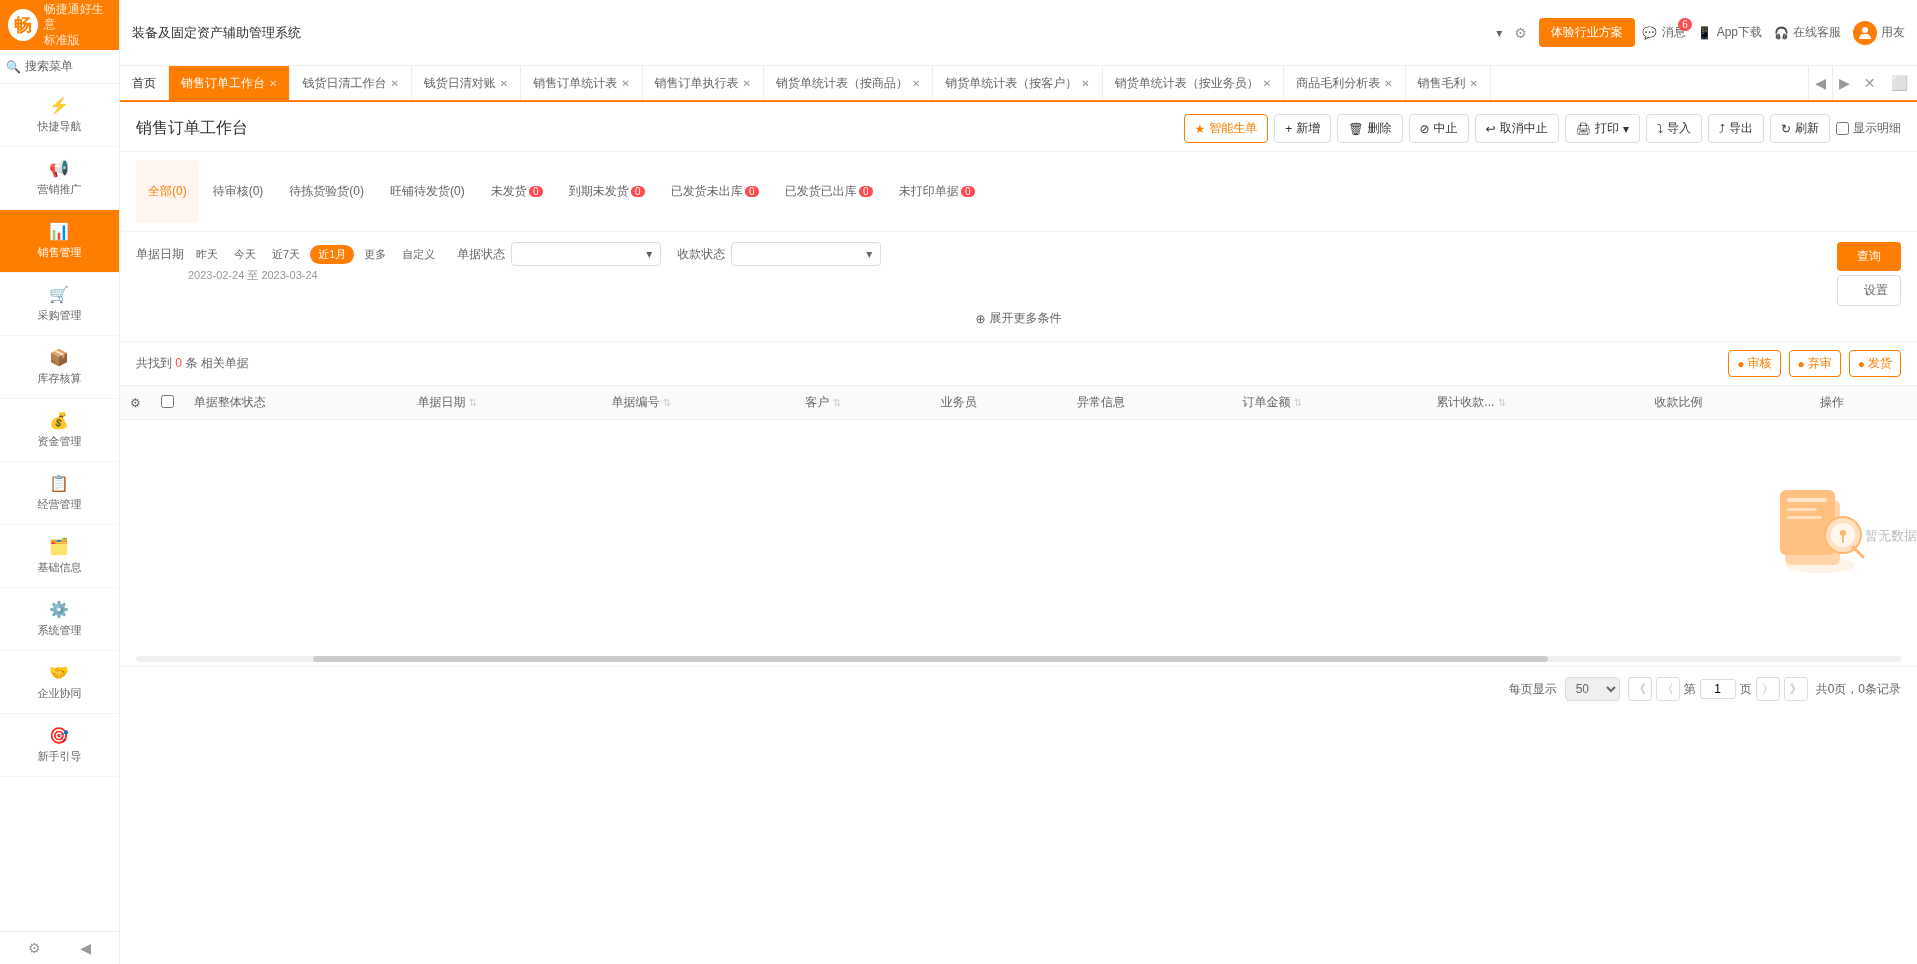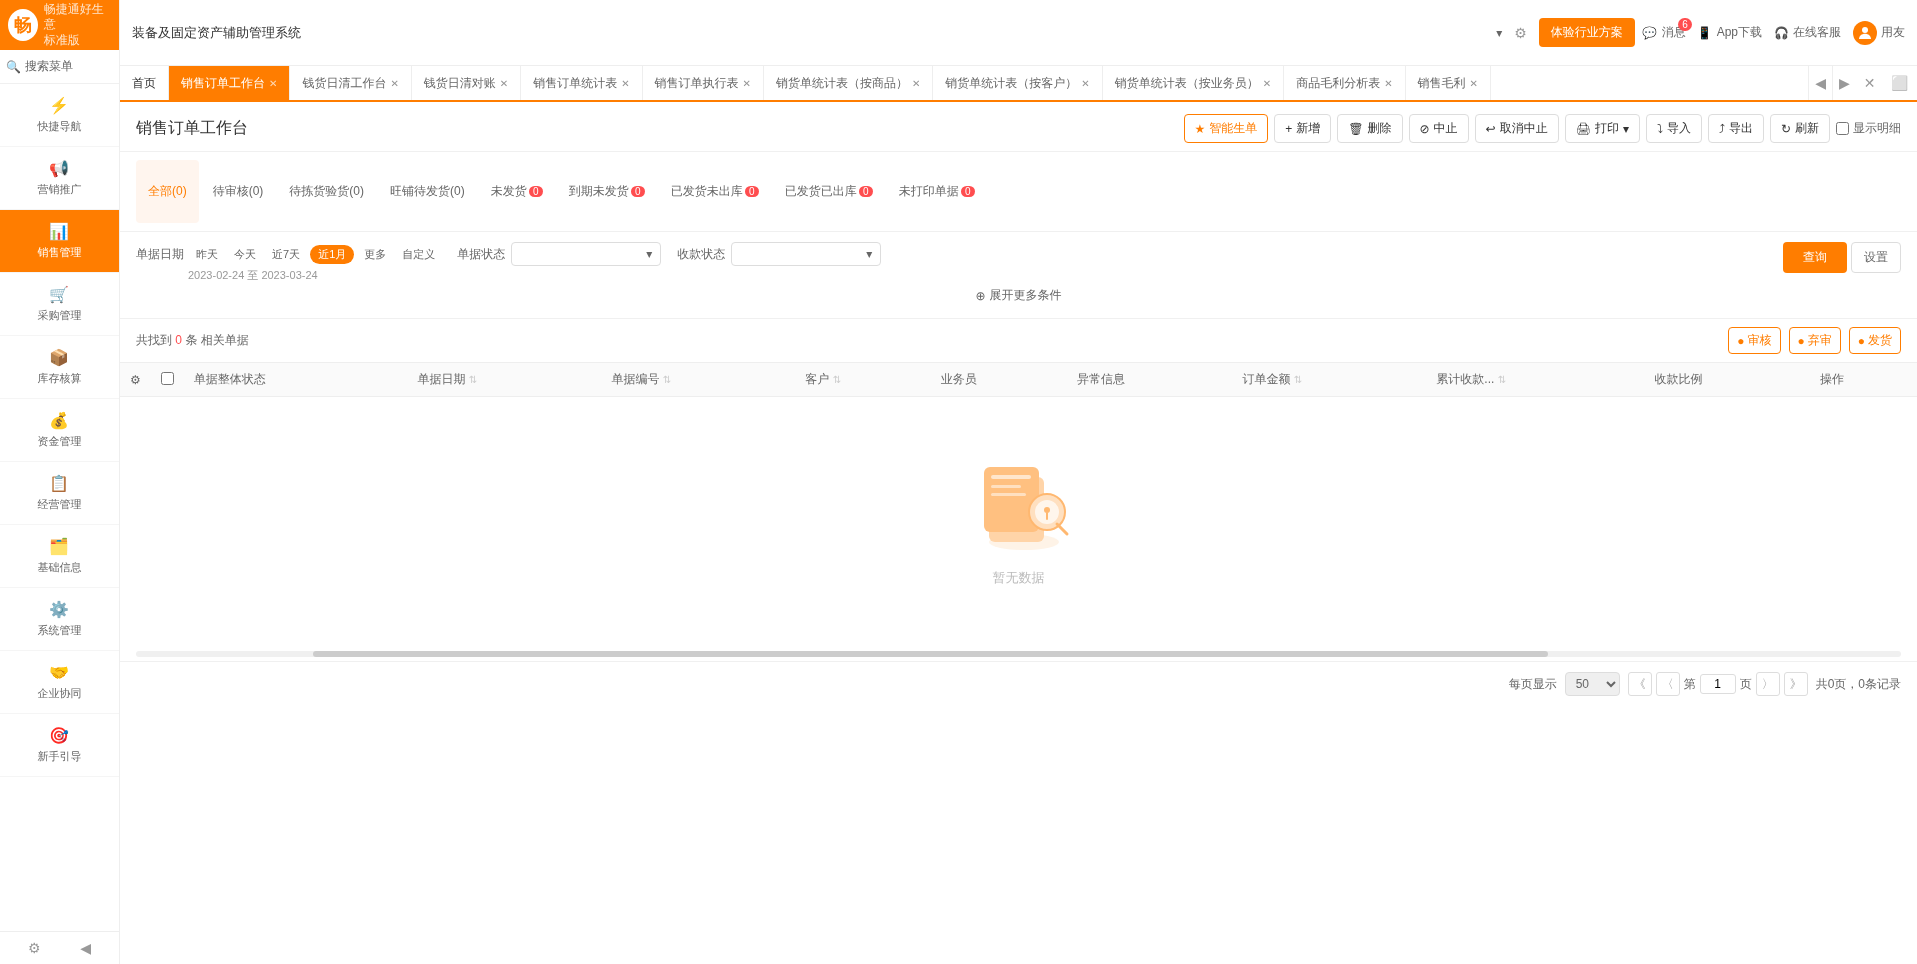--- a/index.html
+++ b/index.html
@@ -83,37 +83,37 @@
 
     
     .data-table { width: 100%; border-collapse: collapse; background: #fff; }
     .data-table th { background: #fafafa; border-bottom: 1px solid #eee; border-top: 1px solid #eee; padding: 8px 10px; text-align: left; color: #666; font-size: 12px; font-weight: normal; white-space: nowrap; }
     .data-table th .sort-icon { color: #ccc; font-size: 10px; }
     .data-table td { border-bottom: 1px solid #f5f5f5; padding: 8px 10px; color: #333; font-size: 12px; }
     .th-check { width: 30px; }
     .th-settings { width: 30px; text-align: center; }
 
     
-    .empty-state { display: flex; flex-direction: column; align-items: center; justify-content: space-between; padding: 60px 0; background: #fff; }
+    .empty-state { display: flex; flex-direction: row; align-items: center; justify-content: flex-end; padding: 60px 0; background: #fff; }
     .empty-text { color: #bbb; font-size: 13px; }
     .empty-illustration { width: 100px; height: 100px; position: relative; margin-bottom: 12px; }
 
     
     .table-footer { padding: 10px 16px; background: #fff; display: flex; align-items: center; justify-content: flex-end; gap: 8px; border-top: 1px solid #f0f0f0; }
     .footer-label { color: #666; font-size: 12px; }
     .footer-select { border: 1px solid #ddd; border-radius: 4px; padding: 3px 6px; font-size: 12px; color: #666; }
     .footer-nav { display: flex; align-items: center; gap: 4px; }
     .footer-nav-btn { width: 24px; height: 24px; display: flex; align-items: center; justify-content: center; cursor: pointer; color: #999; font-size: 12px; border: 1px solid #ddd; border-radius: 3px; background: #fff; }
     .footer-page-input { width: 36px; border: 1px solid #ddd; border-radius: 3px; text-align: center; padding: 2px; font-size: 12px; }
     .footer-total { color: #666; font-size: 12px; }
 
     
     .search-bar-main { display: flex; justify-content: space-between; align-items: flex-start; }
     .search-fields { flex: 1; }
-    .search-bar-right { display: flex; gap: 4px; padding-left: 12px; }
+    .search-bar-right { display: flex; flex-direction: column; gap: 4px; padding-left: 12px; }
 
     
     .content::-webkit-scrollbar { width: 6px; height: 6px; }
     .content::-webkit-scrollbar-thumb { background: #ccc; border-radius: 3px; }
   </style>
 </head>
 <body>
 
 <div class="sidebar">
   <div class="sidebar-logo">

